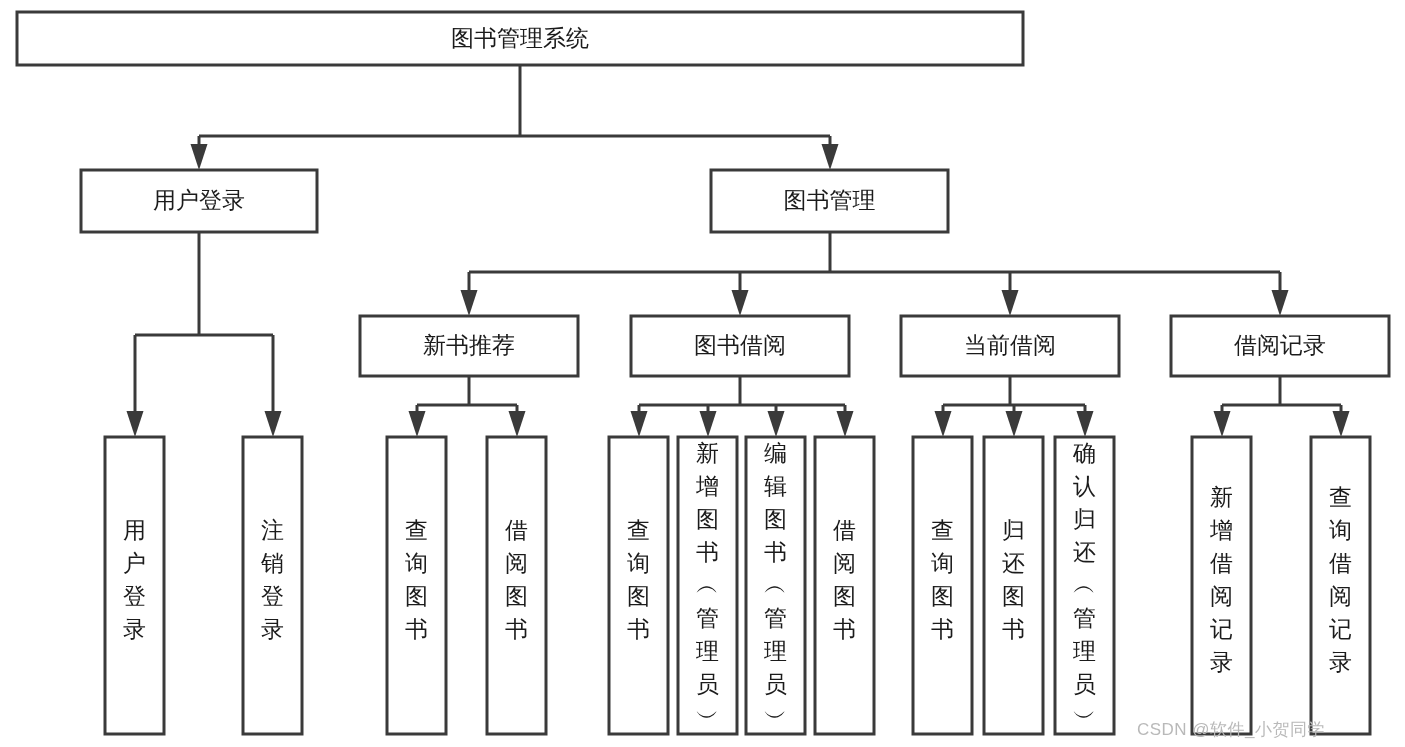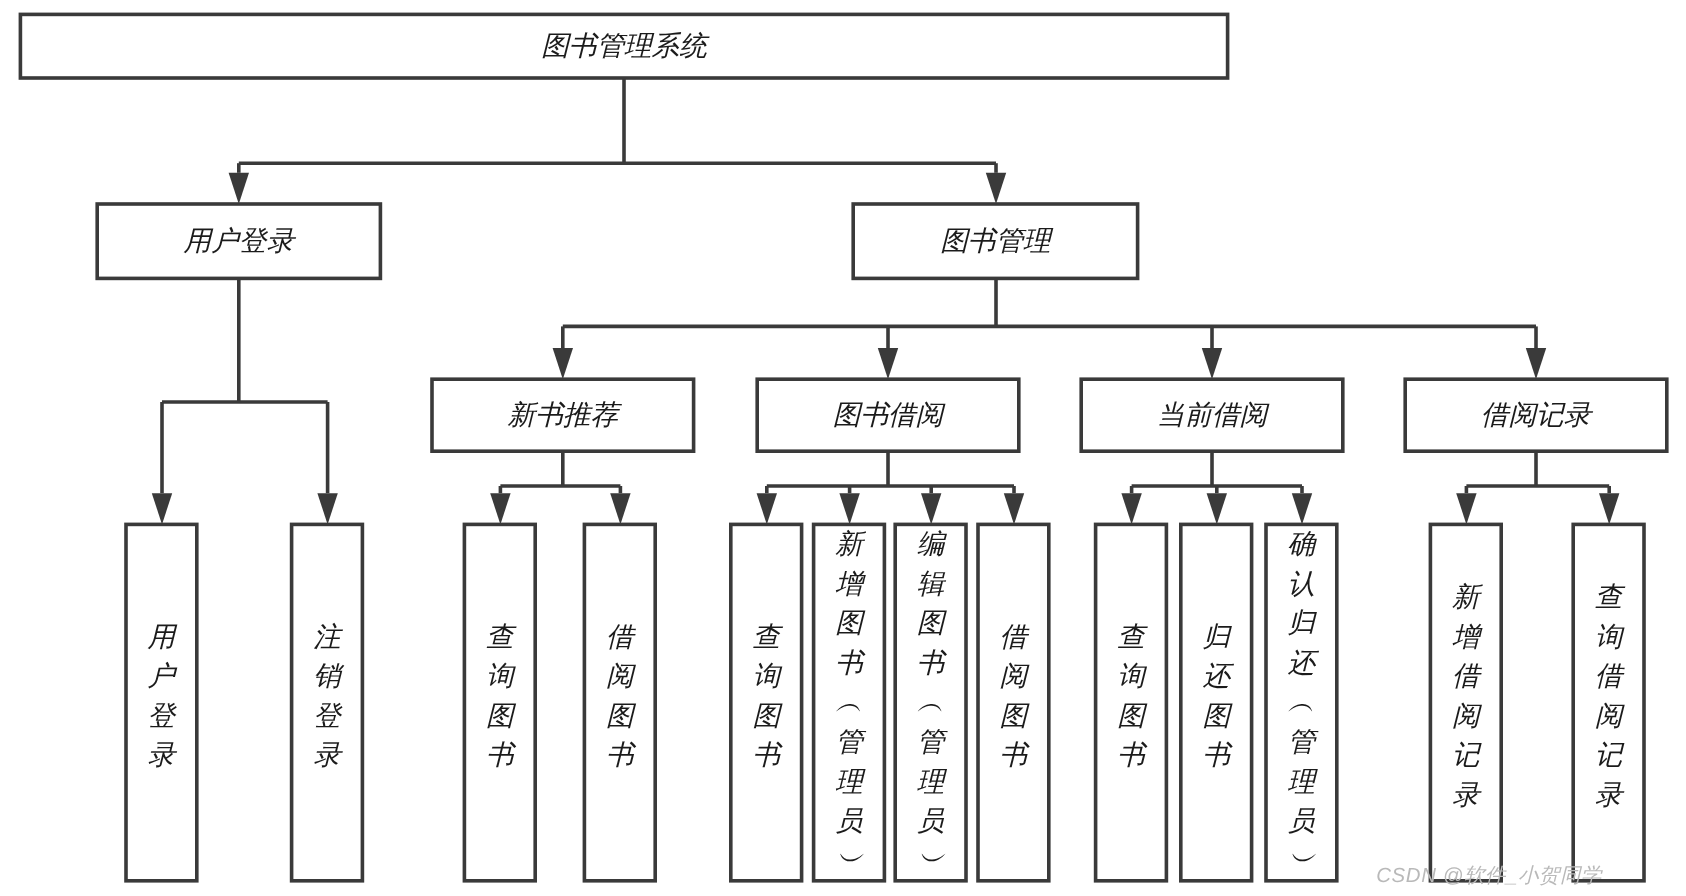--- a/index.html
+++ b/index.html
@@ -13,21 +13,20 @@
     font-family: "Liberation Sans", "DejaVu Sans", sans-serif;
     overflow: hidden;
     position: relative;
   }
   #diagram-root {
     position: absolute;
     left: 0;
     top: 0;
     width: 1347px;
     height: 747px;
-    font-style: italic;
   }
   svg#flow {
     display: block;
     width: 1405px;
     height: 747px;
   }
   .node-box {
     fill: #ffffff;
     stroke: #3a3a3a;
     stroke-width: 3;
@@ -50,21 +49,21 @@
     dominant-baseline: middle;
   }
   .node-label-vertical {
     fill: #1b1b1b;
     font-family: "Liberation Sans", "DejaVu Sans", sans-serif;
     font-size: 23px;
     text-anchor: middle;
   }
   .watermark {
     position: absolute;
-    right: 12px;
+    right: 22px;
     bottom: 6px;
     font-family: "Liberation Sans", "DejaVu Sans", sans-serif;
     font-size: 17px;
     color: #b9b9b9;
     white-space: nowrap;
     letter-spacing: 0.5px;
     user-select: none;
   }
 </style>
 </head>

